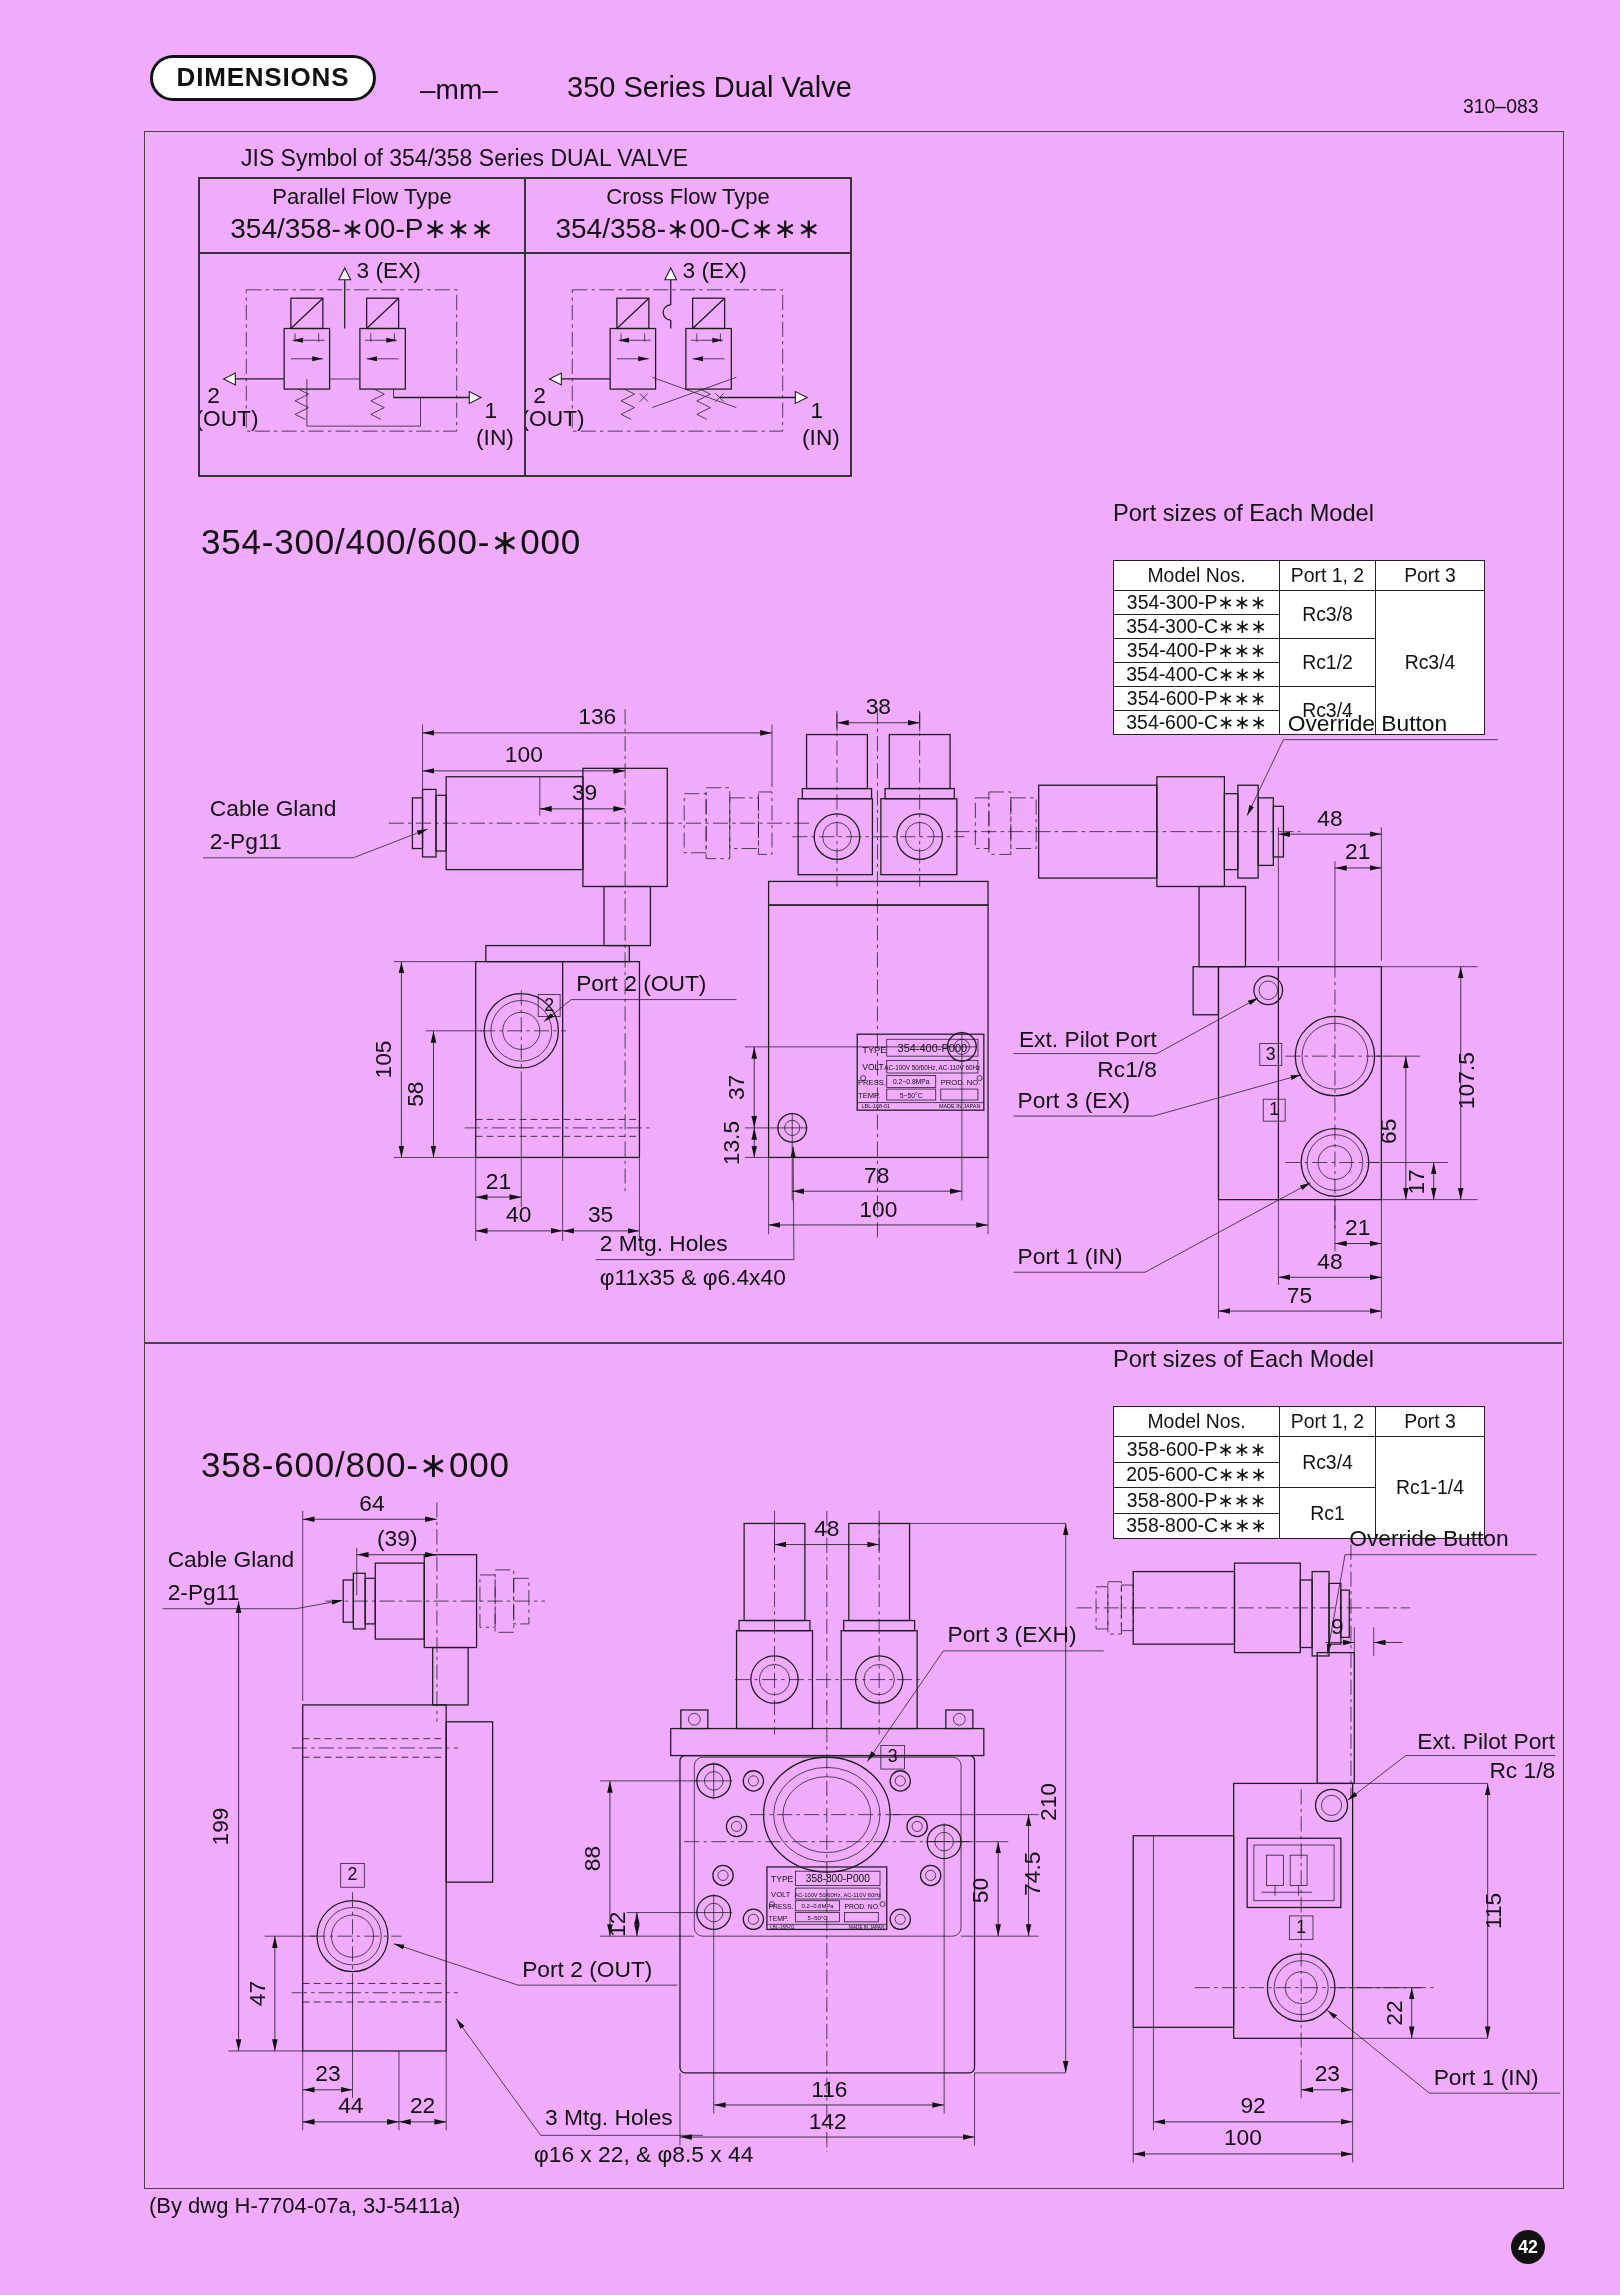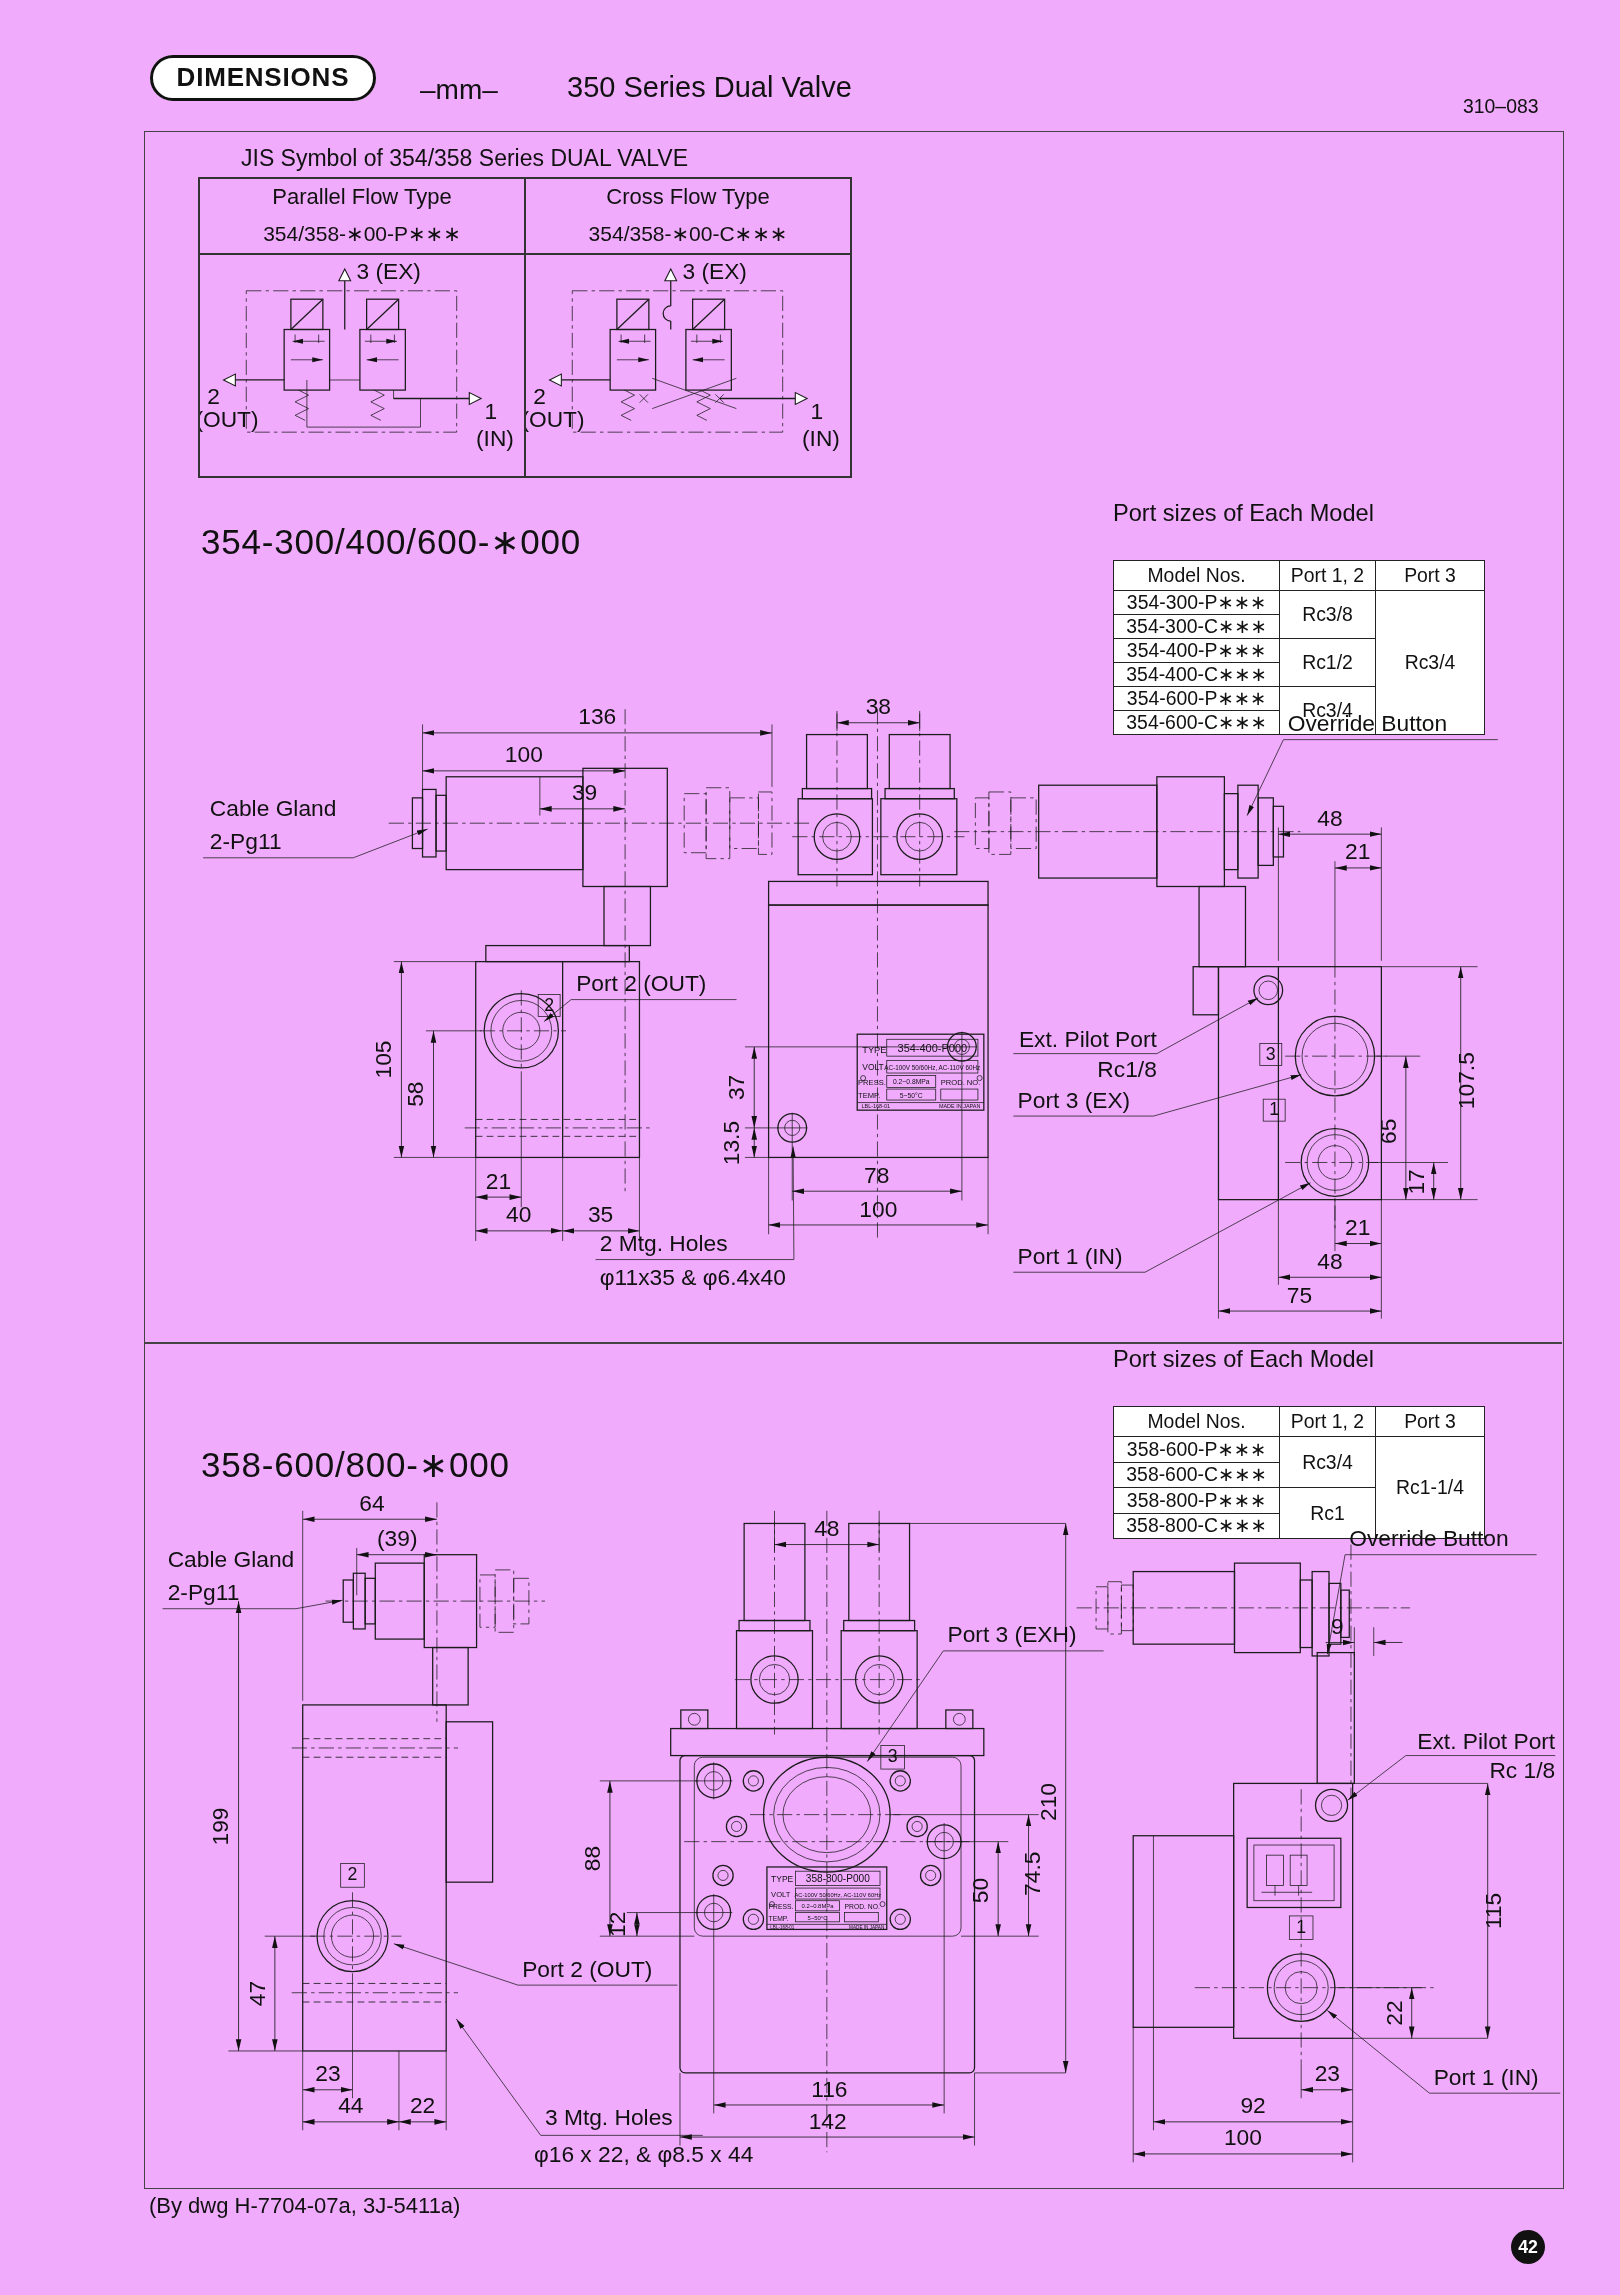--- a/index.html
+++ b/index.html
@@ -14,21 +14,21 @@
   .hdr-code{font-size:19.4px;color:#111;}
   
   .frame{border:1.7px solid #444;}
   .divider{height:1.7px;background:#444;}
   
   .jis-title{font-size:23px;}
   .jtable{display:grid;grid-template-columns:326px 326px;border:1.7px solid #333;}
   .jcell{border:0.8px solid #333;text-align:center;}
   .jhead{padding:5px 0 6.8px 0;}
   .jhead .l1{font-size:22px;}
-  .jhead .l2{font-size:21px;margin-top:12px;}
+  .jhead .l2{font-size:28px;margin-top:2px;}
   
   .pt-title{font-size:23.6px;text-align:left;width:370px;}
   table.ptable{border-collapse:collapse;background:#fff;margin-top:28px;}
   table.ptable th,table.ptable td{border:1.5px solid #222;font-weight:normal;
       text-align:center;font-size:19.4px;padding:0;}
   table.ptable th{height:29px;}
   .sec-heading{font-size:35px;letter-spacing:0.8px;}
   
   svg .ln{stroke:#1c1c1c;stroke-width:1.5;fill:none;}
   svg .thin{stroke:#1c1c1c;stroke-width:0.9;fill:none;}
@@ -429,21 +429,21 @@
       <th style="width:165px;">Model Nos.</th>
       <th style="width:95px;">Port 1, 2</th>
       <th style="width:108px;">Port 3</th>
     </tr>
     <tr>
       <td style="height:24.5px;">358-600-P∗∗∗</td>
       <td rowspan="2">Rc3/4</td>
       <td rowspan="4">Rc1-1/4</td>
     </tr>
     <tr>
-          <td style="height:24.5px;">358-600-C∗∗∗</td>
+          <td style="height:24.5px;">205-600-C∗∗∗</td>
         </tr>
     <tr>
       <td style="height:24.5px;">358-800-P∗∗∗</td>
       <td rowspan="2">Rc1</td>
     </tr>
     <tr>
           <td style="height:24.5px;">358-800-C∗∗∗</td>
         </tr>
   </tbody>
     </table>

